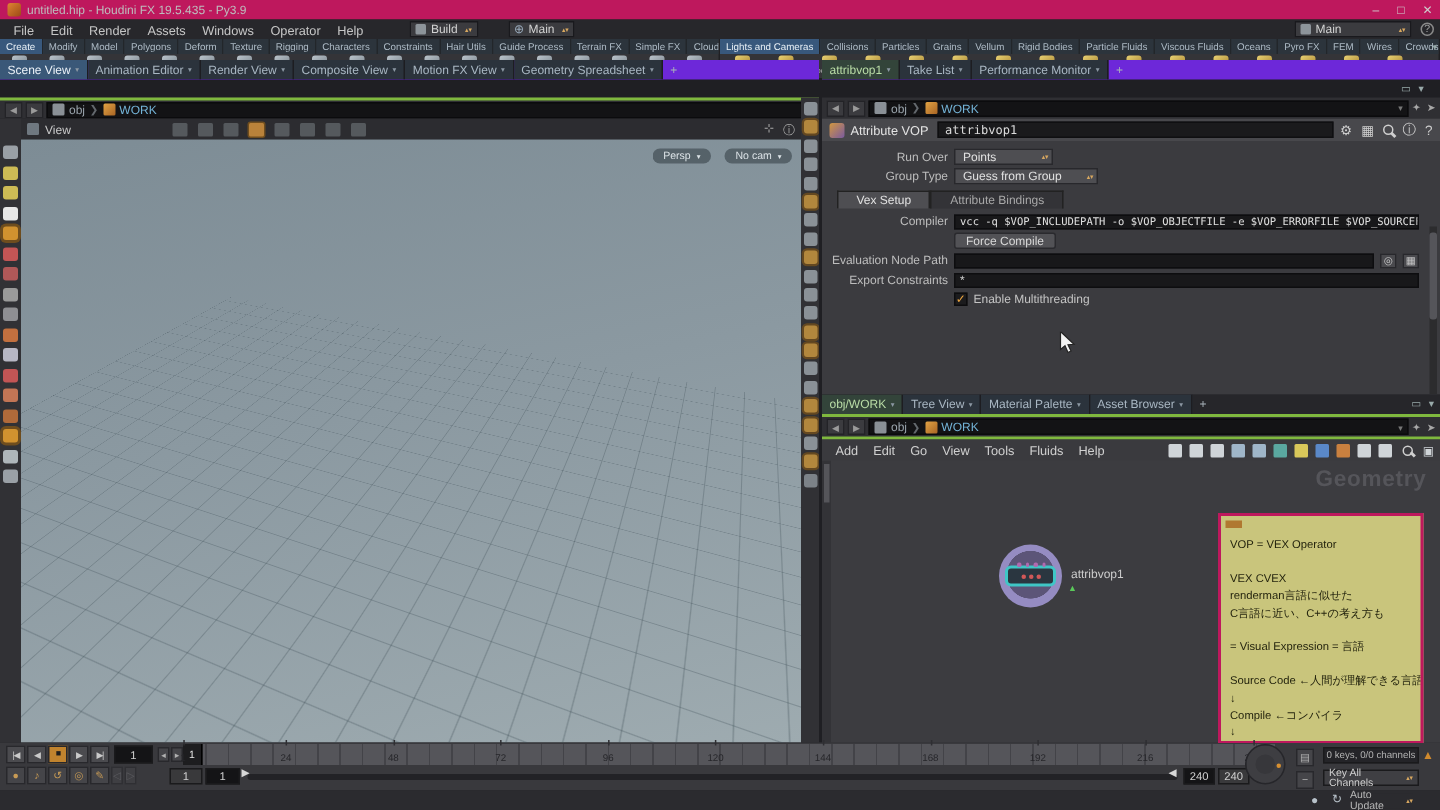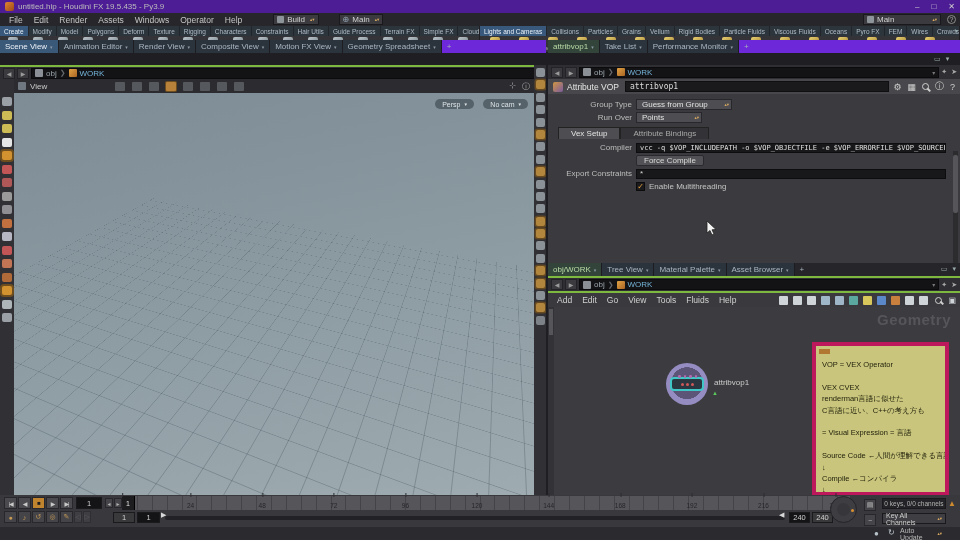--- a/index.html
+++ b/index.html
@@ -1,19 +1,19 @@
 <!DOCTYPE html>
 <html><head>
 <meta charset="utf-8">
 <style>
 *{margin:0;padding:0;box-sizing:border-box;font-family:"Liberation Sans",sans-serif}
 html,body{width:960px;height:540px;background:#1f1f23;overflow:hidden}
 .app{position:absolute;left:0;top:0;width:960px;height:540px;background:#1f1f23}
 
-.titlebar{position:absolute;left:0;top:0;width:960px;height:13px;background:#4c1d95;color:#bdbdbd;font-size:8px;display:flex;align-items:center;gap:4px;padding:0 5px}
+.titlebar{position:absolute;left:0;top:0;width:960px;height:13px;background:#be185d;color:#bdbdbd;font-size:8px;display:flex;align-items:center;gap:4px;padding:0 5px}
 .hlogo{width:9px;height:9px;border-radius:2px;background:linear-gradient(135deg,#e08433,#9c4a16)}
 .wbtns{margin-left:auto;display:flex;gap:12px;color:#cfcfcf;font-size:8px}
 .wbtns span{cursor:default}
 .menubar{position:absolute;left:0;top:13px;width:960px;height:13px;background:#27272b;display:flex;align-items:center;font-size:8.5px;color:#c6c6c6;padding:0 4px;gap:2px}
 #mb-items{display:flex;gap:1px}
 .mitem{padding:0 5px}
 .combo{display:flex;align-items:center;gap:3px;background:#3b3b3f;border:1px solid #19191d;height:11px;padding:0 3px;font-size:8px;color:#d2d2d2;margin-left:10px}
 .combo .cicon{width:7px;height:7px;background:#8d949a;border-radius:1px}
 .st{display:flex;flex-direction:column;font-size:4.5px;line-height:4px;color:#d8a860;margin-left:2px}
 .helpc{width:9px;height:9px;border-radius:50%;border:1px solid #8a8a8a;color:#aaa;font-size:7px;display:flex;align-items:center;justify-content:center;margin-left:6px}
@@ -107,21 +107,21 @@
 .leftstrip{position:absolute;left:0;top:0;width:6px;height:100%;background:#333337}
 .lshandle{position:absolute;left:1px;top:2px;width:4px;height:26px;background:#55555a}
 .nnode{position:absolute;left:118px;top:56px;display:flex;align-items:flex-start;gap:6px}
 .ncircle{width:42px;height:42px;border-radius:50%;background:radial-gradient(circle at 50% 48%,#5c5578 0 52%,#958cc2 53% 100%);display:flex;align-items:center;justify-content:center;position:relative}
 .nrect{width:34px;height:14px;border:2px solid #3fc6c6;border-radius:4px;background:#2a3640;display:flex;align-items:center;justify-content:center;gap:2px;position:relative}
 .ndot{width:3px;height:3px;border-radius:50%;background:#d05858}
 .npins{position:absolute;left:6px;top:-4px;display:flex;gap:3px}
 .npin{width:2.5px;height:2.5px;border-radius:50%;background:#b06ab0}
 .nlabel{color:#cccccc;font-size:8px;margin-top:15px}
 .nflag{position:absolute;left:46px;top:27px;color:#5ac85a;font-size:6px}
-.sticky{position:absolute;left:264px;top:35px;width:137px;height:154px;background:#c9c57c;border:4px solid #be185d;color:#24240e;font-size:7.5px;line-height:11.4px;padding:13px 4px 0 6px;overflow:hidden}
+.sticky{position:absolute;left:264px;top:35px;width:137px;height:154px;background:#c9c57c;border:2px solid #be185d;color:#24240e;font-size:7.5px;line-height:11.4px;padding:13px 4px 0 6px;overflow:hidden}
 .sbar{position:absolute;left:3px;top:3px;width:11px;height:5px;background:#b07830}
 .sline{white-space:nowrap;height:11.4px}
 
 .playbar{position:absolute;left:0;top:495px;width:960px;height:32px;background:#39393d}
 #transport{position:absolute;left:4px;top:2px;display:flex;gap:1px}
 .tbtn{width:13px;height:12px;background:#4b4b4f;border:1px solid #28282c;color:#cacaca;font-size:6px;display:flex;align-items:center;justify-content:center;letter-spacing:-1px}
 .tbtn.hl{background:#c0832e;color:#1e1e1e}
 .ff{position:absolute;height:11px;background:#2c2c2e;border:1px solid #1a1a1c;color:#d0d0d0;font-size:7.5px;display:flex;align-items:center;justify-content:center}
 #framefield{left:76px;top:2px;width:26px;height:12px;background:#141416}
 .stepbtns{position:absolute;left:105px;top:3px;display:flex;gap:1px;color:#b0b0b0;font-size:6px}
@@ -516,44 +516,50 @@
       <div class="phicons">
         <span>⚙</span>
         <span>▦</span>
         <span class="mag"></span>
         <span>ⓘ</span>
         <span>?</span>
       </div>
     </div>
     <div class="pbody">
       <div class="prow">
+        <div class="plabel">Run Over</div>
+        <div class="dropdown" style="width:66px">
+          <span class="grow">Points</span>
+          <span class="st">▴▾</span>
+        </div>
+      </div>
+      <div class="prow">
         <div class="plabel">Group Type</div>
         <div class="dropdown" style="width:96px">
           <span class="grow">Guess from Group</span>
           <span class="st">▴▾</span>
         </div>
       </div>
-      <div class="prow">
-        <div class="plabel">Run Over</div>
-        <div class="dropdown" style="width:66px">
-          <span class="grow">Points</span>
-          <span class="st">▴▾</span>
-        </div>
-      </div>
       <div class="ptabstrip">
         <div class="ptabi act">Vex Setup</div>
         <div class="ptabi">Attribute Bindings</div>
       </div>
       <div class="prow">
         <div class="plabel">Compiler</div>
         <div class="pinput grow mono">vcc -q $VOP_INCLUDEPATH -o $VOP_OBJECTFILE -e $VOP_ERRORFILE $VOP_SOURCEFILE</div>
       </div>
       <div class="prow">
         <div class="plabel"></div>
         <div class="forcebtn">Force Compile</div>
+      </div>
+      <div class="prow">
+        <div class="plabel">Evaluation Node Path</div>
+        <div class="pinput grow"></div>
+        <div class="opbtn">◎</div>
+        <div class="opbtn">▦</div>
       </div>
       <div class="prow">
         <div class="plabel">Export Constraints</div>
         <div class="pinput grow">*</div>
       </div>
       <div class="prow">
         <div class="plabel"></div>
         <div class="chk">✓</div>
         <span>Enable Multithreading</span>
       </div>

